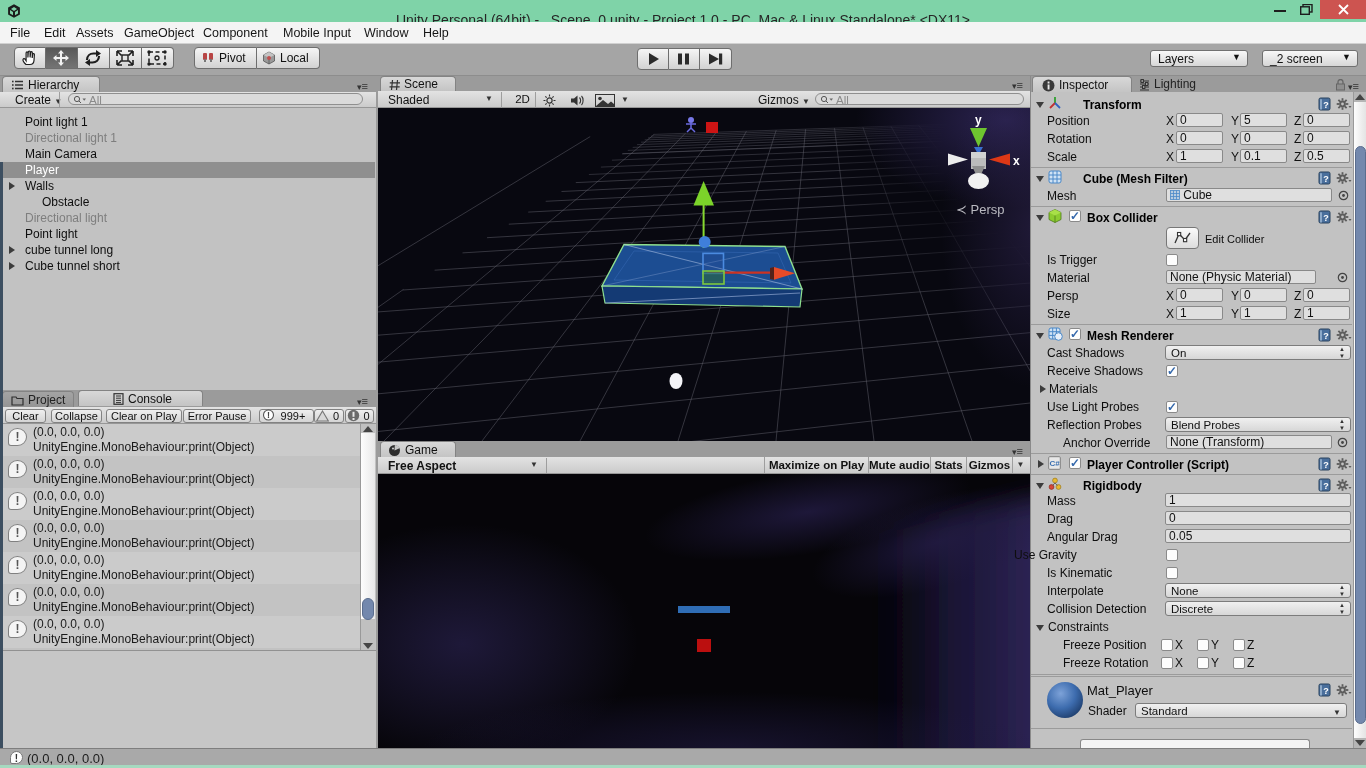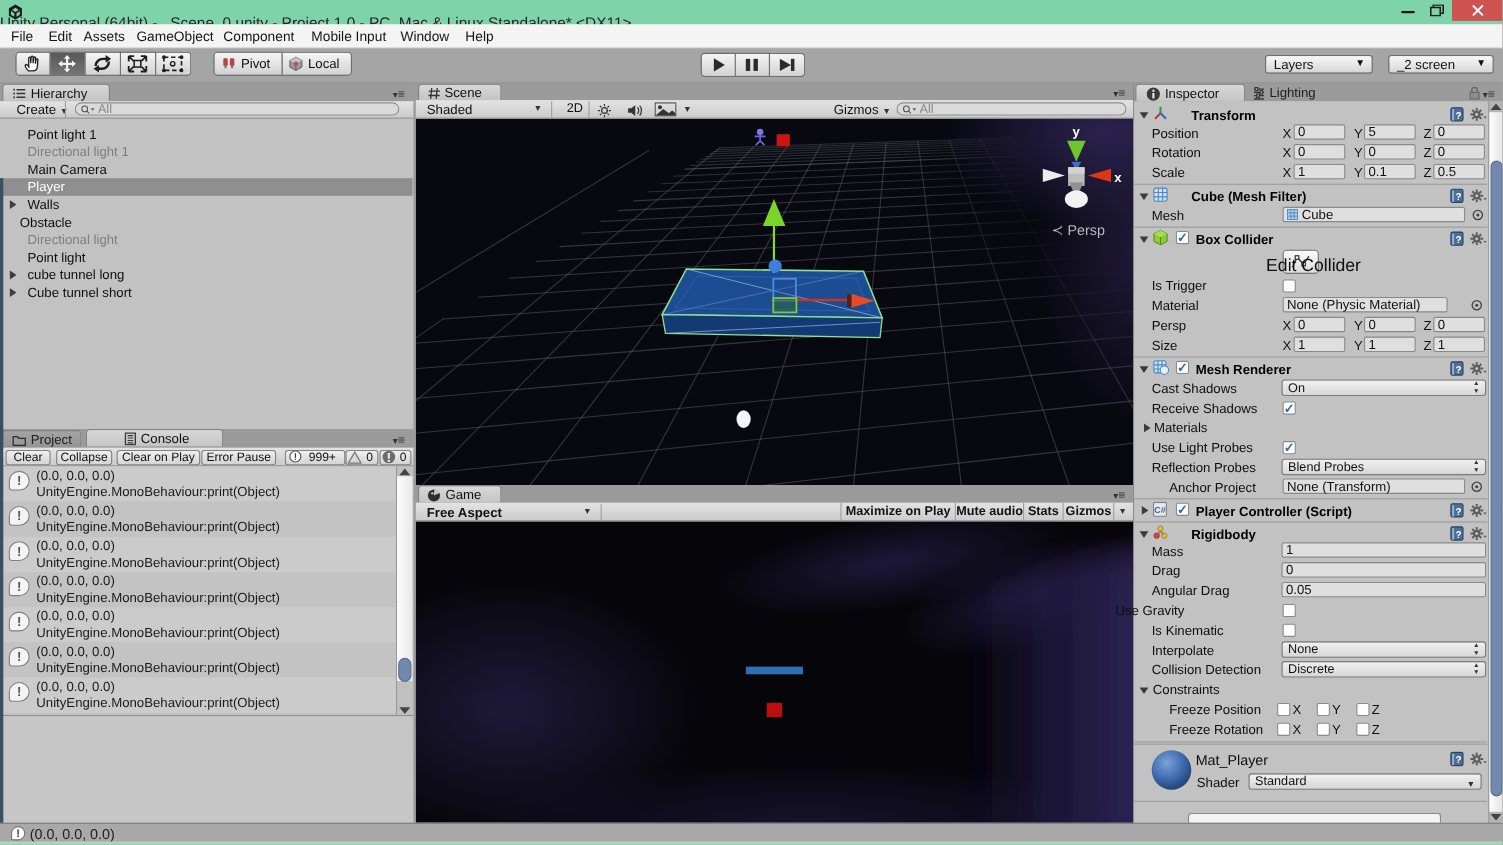--- a/index.html
+++ b/index.html
@@ -1,21 +1,21 @@
 <!DOCTYPE html>
 <html><head>
 <meta charset="utf-8">
 <style>
 * { margin:0; padding:0; box-sizing:border-box; }
 html,body { width:1366px; height:768px; overflow:hidden; }
 body { font-family:"Liberation Sans", sans-serif; background:#a8a8a8; position:relative; }
 .abs { position:absolute; }
 
 #titlebar { left:0; top:0; width:1366px; height:22px; background:#7fd3a8; }
-#titletext { width:1366px; top:12px; font-size:14px; color:#262626; }
+#titletext { width:1366px; top:12px; text-align:center; font-size:14px; color:#262626; }
 #btn-close { left:1320px; top:0; width:46px; height:19px; background:#cd5450; }
 
 #menubar { left:0; top:22px; width:1366px; height:22px; background:#f4f4f4; border-bottom:1px solid #d0d0d0; }
 .menuitem { position:absolute; top:26px; font-size:12.5px; color:#151515; }
 
 #toolbar { left:0; top:44px; width:1366px; height:32px; background:#a5a5a5; border-bottom:1px solid #8d8d8d; }
 .tbtn { position:absolute; top:3px; height:22px; background:linear-gradient(#f5f5f5,#d2d2d2); border:1px solid #6e6e6e; border-left:none; }
 .tbtn.first { border-left:1px solid #6e6e6e; border-radius:4px 0 0 4px; }
 .tbtn.last { border-radius:0 4px 4px 0; }
 .tbtn.on { background:linear-gradient(#585858,#747474); }
@@ -171,21 +171,21 @@
     <path d="M6 6 L8 8" stroke="#555" stroke-width="1"></path>
     <path d="M9.5 3.5 L13 3.5 L11.2 5.8 Z" fill="#666"></path>
   </svg>
 <div class="abs" style="left:89px;top:93.5px;font-size:11.5px;color:#8a8a8a">All</div>
 <div class="pcontent" style="left:0;top:108px;width:376px;height:282px"></div>
 <div class="hrow" style="top:114px"><span style="margin-left:25px">Point light 1</span></div>
 <div class="hrow dim" style="top:130px"><span style="margin-left:25px">Directional light 1</span></div>
 <div class="hrow" style="top:146px"><span style="margin-left:25px">Main Camera</span></div>
 <div class="hrow sel" style="top:162px"><span style="margin-left:25px">Player</span></div>
 <div class="hrow" style="top:178px"><span class="fold" style="left:9px;top:4px"></span><span style="margin-left:25px">Walls</span></div>
-<div class="hrow" style="top:194px"><span style="margin-left:18px">Obstacle</span></div>
+<div class="hrow" style="top:194px"><span style="margin-left:42px">Obstacle</span></div>
 <div class="hrow dim" style="top:210px"><span style="margin-left:25px">Directional light</span></div>
 <div class="hrow" style="top:226px"><span style="margin-left:25px">Point light</span></div>
 <div class="hrow" style="top:242px"><span class="fold" style="left:9px;top:4px"></span><span style="margin-left:25px">cube tunnel long</span></div>
 <div class="hrow" style="top:258px"><span class="fold" style="left:9px;top:4px"></span><span style="margin-left:25px">Cube tunnel short</span></div>
 
 <div class="tabstrip" style="left:0;top:390px;width:376px;height:17px"></div>
 <div class="tab inactive" style="left:2px;top:391px;width:72px">
 <svg width="13" height="11" viewBox="0 0 13 11" style="position:absolute;left:8px;top:3px">
       <path d="M1 2 L5 2 L6 3.5 L12 3.5 L12 10 L1 10 Z" fill="none" stroke="#2e2e2e" stroke-width="1.2"></path>
     </svg>
@@ -390,21 +390,21 @@
     </svg>
 <span style="position:absolute;left:24px;top:1px">Game</span>
   </div>
 <div class="tabmenu" style="left:1012px;top:445px">▾<span style="font-size:11px;letter-spacing:-1px">≡</span></div>
 <div class="ptoolbar" style="left:378px;top:457px;width:652px;height:17px"></div>
 <div class="abs" style="left:382px;top:458px;width:165px;height:15px;border-right:1px solid #9e9e9e;font-size:12px;color:#111">
     <span style="position:absolute;left:6px;top:1px;font-weight:bold">Free Aspect</span>
     <span style="position:absolute;right:8px;top:2px;font-size:8px;color:#333">▼</span>
   </div>
 <div class="abs" style="left:764px;top:457px;width:104px;height:16px;border-left:1px solid #9e9e9e;font-size:11.5px;font-weight:bold;color:#111;text-align:center;line-height:16px">Maximize on Play</div>
-<div class="abs" style="left:868px;top:457px;width:62px;height:16px;border-left:1px solid #9e9e9e;font-size:11.5px;font-weight:bold;color:#111;text-align:right;line-height:16px">Mute audio</div>
+<div class="abs" style="left:868px;top:457px;width:62px;height:16px;border-left:1px solid #9e9e9e;font-size:11.5px;font-weight:bold;color:#111;text-align:left;line-height:16px">Mute audio</div>
 <div class="abs" style="left:930px;top:457px;width:36px;height:16px;border-left:1px solid #9e9e9e;font-size:11.5px;font-weight:bold;color:#111;text-align:center;line-height:16px">Stats</div>
 <div class="abs" style="left:966px;top:457px;width:46px;height:16px;border-left:1px solid #9e9e9e;font-size:11.5px;font-weight:bold;color:#111;text-align:center;line-height:16px">Gizmos</div>
 <div class="abs" style="left:1012px;top:457px;width:16px;height:16px;border-left:1px solid #9e9e9e;font-size:8px;color:#333;text-align:center;line-height:16px">▼</div>
 <svg class="abs" style="left:378px;top:474px" width="652" height="274" viewBox="0 0 652 274">
 <defs>
 <radialGradient id="gl" cx="0.5" cy="0.5" r="0.5">
         <stop offset="0" stop-color="#221c41" stop-opacity="0.85"></stop>
         <stop offset="1" stop-color="#262047" stop-opacity="0"></stop>
       </radialGradient>
 <linearGradient id="gw" x1="0" y1="0" x2="1" y2="0">
@@ -570,21 +570,21 @@
         <rect x="5.6" y="10.4" width="1.8" height="2.4" transform="rotate(-45 6.5 7)"></rect>
       </g>
       <path d="M12.5 9 L15.5 9 L14 11 Z" fill="#5c5c5c"></path>
     </svg>
 <div class="abs" style="left:1166px;top:227px;width:33px;height:22px;background:linear-gradient(#fafafa,#dcdcdc);border:1px solid #777;border-radius:4px"></div>
 <svg class="abs" style="left:1173px;top:231px" width="19" height="14" viewBox="0 0 19 14">
       <path d="M2 12 L6 3 L12 9 L17 2" fill="none" stroke="#333" stroke-width="1.3"></path>
       <rect x="4.5" y="1.5" width="3.2" height="3.2" fill="#fff" stroke="#333" stroke-width="1.1"></rect>
       <rect x="10.5" y="7.5" width="3.2" height="3.2" fill="#fff" stroke="#333" stroke-width="1.1"></rect>
     </svg>
-<div class="abs" style="left:1151px;top:233px;font-size:16px;color:#0e0e0e;">Edit Collider</div>
+<div class="abs" style="left:1205px;top:233px;font-size:11px;color:#0e0e0e;">Edit Collider</div>
 <div class="abs" style="left:1047px;top:253px;font-size:12px;color:#0e0e0e;">Is Trigger</div>
 <div class="icheck" style="left:1166px;top:254px"></div>
 <div class="abs" style="left:1047px;top:271px;font-size:12px;color:#0e0e0e;">Material</div>
 <div class="ifield abs" style="left:1166px;top:270px;width:150px">None (Physic Material)</div>
 <svg class="abs" style="left:1337px;top:272px" width="11" height="11" viewBox="0 0 11 11">
       <circle cx="5.5" cy="5.5" r="4.2" fill="none" stroke="#444" stroke-width="1.2"></circle>
       <circle cx="5.5" cy="5.5" r="1.4" fill="#444"></circle>
     </svg>
 <div class="abs" style="left:1047px;top:289px;font-size:12px;color:#0e0e0e;">Persp</div>
 <div class="abs" style="left:1166px;top:289px;font-size:12px;color:#111">X</div>
@@ -632,21 +632,21 @@
 <div class="abs" style="left:1047px;top:346px;font-size:12px;color:#0e0e0e;">Cast Shadows</div>
 <div class="idrop abs" style="left:1165px;top:345px;width:186px">On<span style="position:absolute;right:5px;top:0px;font-size:6px;color:#333;line-height:7px">▲<br>▼</span></div>
 <div class="abs" style="left:1047px;top:364px;font-size:12px;color:#0e0e0e;">Receive Shadows</div>
 <div class="icheck checked" style="left:1166px;top:365px"></div>
 <div class="abs" style="left:1040px;top:385px;width:0;height:0;border-left:6px solid #3c3c3c;border-top:4.5px solid transparent;border-bottom:4.5px solid transparent"></div>
 <div class="abs" style="left:1049px;top:382px;font-size:12px;color:#0e0e0e;">Materials</div>
 <div class="abs" style="left:1047px;top:400px;font-size:12px;color:#0e0e0e;">Use Light Probes</div>
 <div class="icheck checked" style="left:1166px;top:401px"></div>
 <div class="abs" style="left:1047px;top:418px;font-size:12px;color:#0e0e0e;">Reflection Probes</div>
 <div class="idrop abs" style="left:1165px;top:417px;width:186px">Blend Probes<span style="position:absolute;right:5px;top:0px;font-size:6px;color:#333;line-height:7px">▲<br>▼</span></div>
-<div class="abs" style="left:1063px;top:436px;font-size:12px;color:#0e0e0e;">Anchor Project</div>
+<div class="abs" style="left:1063px;top:436px;font-size:12px;color:#0e0e0e;">Anchor Override</div>
 <div class="ifield abs" style="left:1166px;top:435px;width:166px">None (Transform)</div>
 <svg class="abs" style="left:1337px;top:437px" width="11" height="11" viewBox="0 0 11 11">
       <circle cx="5.5" cy="5.5" r="4.2" fill="none" stroke="#444" stroke-width="1.2"></circle>
       <circle cx="5.5" cy="5.5" r="1.4" fill="#444"></circle>
     </svg>
 <div class="isep" style="top:453px"></div>
 <div class="abs" style="left:1038px;top:460px;width:0;height:0;border-left:6px solid #3c3c3c;border-top:4.5px solid transparent;border-bottom:4.5px solid transparent"></div>
 <svg class="abs" style="left:1048px;top:456px" width="13" height="14" viewBox="0 0 13 14">
       <rect x="0.7" y="0.7" width="11.6" height="12.6" rx="1" fill="#e8e8e8" stroke="#808080" stroke-width="1"></rect>
       <text x="6.5" y="10" font-size="8" font-weight="bold" fill="#3a6fb0" text-anchor="middle" font-family="Liberation Sans">C#</text>

